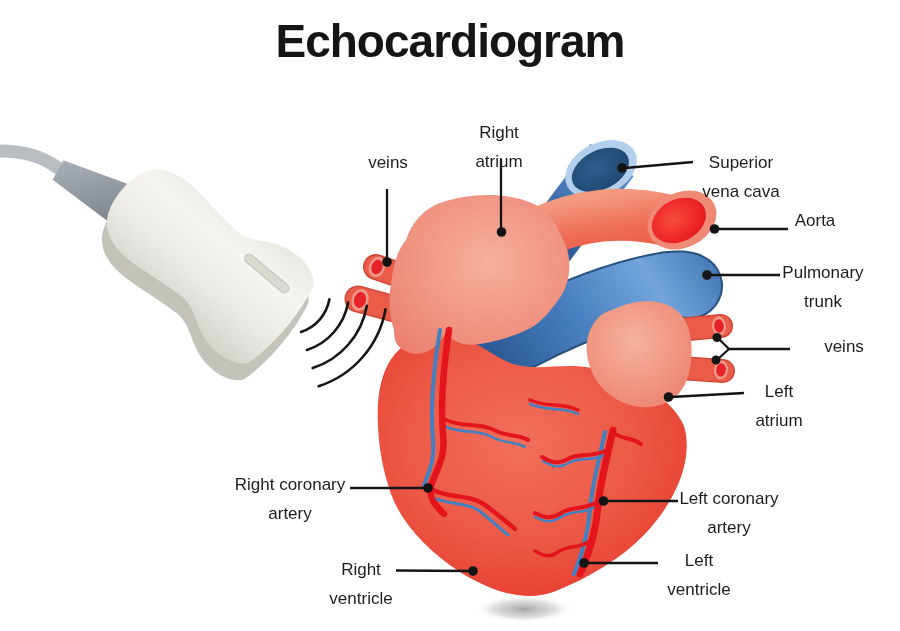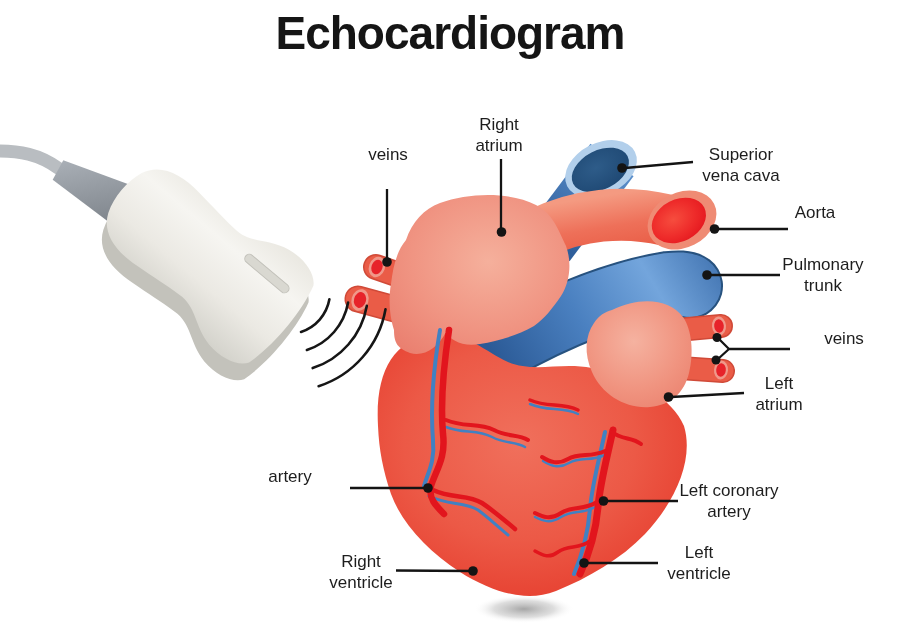--- a/index.html
+++ b/index.html
@@ -1,23 +1,23 @@
 <!DOCTYPE html>
 <html><head>
 <meta charset="utf-8">
 <style>
   html,body{margin:0;padding:0;background:#fff;}
   .stage{position:relative;width:900px;height:631px;background:#ffffff;overflow:hidden;
          font-family:"Liberation Sans",sans-serif;}
-  .page-title{position:absolute;left:0;right:0;top:2px;margin:4px;text-align:center;
+  .page-title{position:absolute;left:0;right:0;top:2px;margin:12px;text-align:center;
               font-size:46px;font-weight:700;color:#151515;letter-spacing:-1px;}
   svg.art{position:absolute;left:0;top:0;}
   .lbl{position:absolute;transform:translateX(-50%);text-align:center;
        font-size:17px;line-height:21px;color:#1d1d1d;white-space:nowrap;}
-  .ln{display:block;}
+  .ln{display:block;margin-top:8px;}
 </style>
 </head>
 <body>
 
 <div class="stage">
 
   <h1 class="page-title">Echocardiogram</h1>
 
   <svg class="art" width="900" height="631" viewBox="0 0 900 631">
     <defs>
@@ -259,20 +259,21 @@
     <span class="ln">trunk</span>
   </div>
   <div class="lbl" style="left:844px;top:328px">
     <span class="ln">veins</span>
   </div>
   <div class="lbl" style="left:779px;top:373px">
     <span class="ln">Left</span>
     <span class="ln">atrium</span>
   </div>
   <div class="lbl" style="left:290px;top:466px">
+    <span class="ln">Right coronary</span>
     <span class="ln">artery</span>
   </div>
   <div class="lbl" style="left:729px;top:480px">
     <span class="ln">Left coronary</span>
     <span class="ln">artery</span>
   </div>
   <div class="lbl" style="left:361px;top:551px">
     <span class="ln">Right</span>
     <span class="ln">ventricle</span>
   </div>

